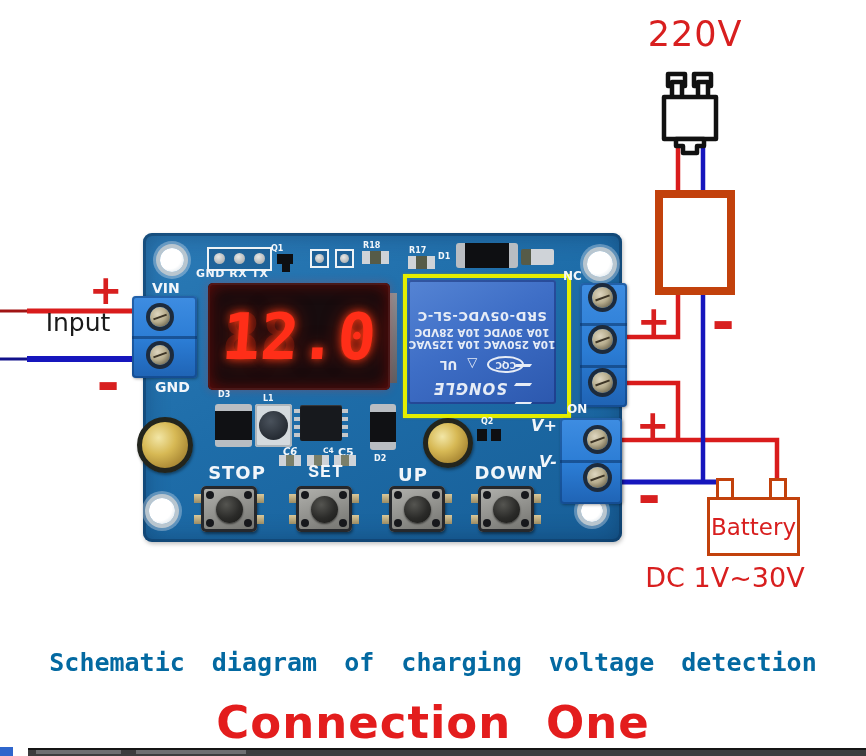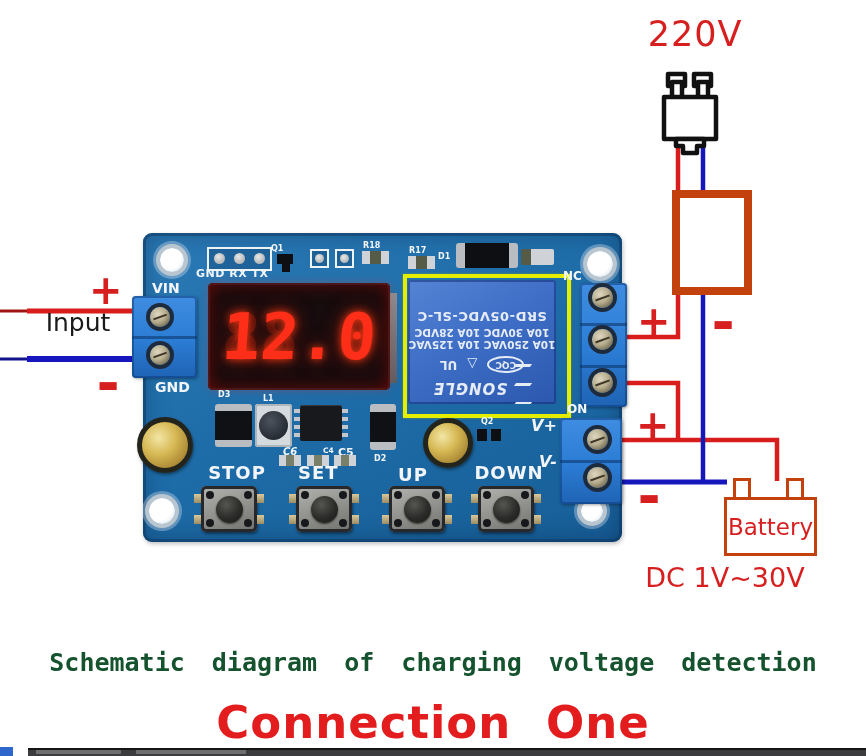--- a/index.html
+++ b/index.html
@@ -50,22 +50,22 @@
        color:#e6ecf6;text-align:center;padding-top:5px;box-sizing:border-box;}
   .relay-inner .r1{font-size:10.5px;font-weight:bold;letter-spacing:0;}
   .cqcoval{display:inline-block;border:2px solid #e6ecf6;border-radius:50%;padding:0 6px;font-size:9px;font-weight:bold;line-height:13px;}
   .stripes i{display:inline-block;width:16px;height:3px;background:#e6ecf6;transform:skewX(-35deg);margin:1px 0;}
   
   svg.wires{position:absolute;left:0;top:0;pointer-events:none;}
   
   .plus{position:absolute;width:30px;height:30px;line-height:30px;text-align:center;font-size:40px;font-weight:bold;color:#d81f1f;}
   .minus{position:absolute;width:24px;height:22px;line-height:22px;text-align:center;font-size:56px;font-weight:bold;color:#d81f1f;overflow:visible;}
   .blackline{color:#1a1a1a;font-size:25px;text-align:center;}
-  .whitebox{position:absolute;background:#ffffff;border:8px solid #c2410c;margin-left:17px;}
-  .caption-sub{position:absolute;left:0;top:648px;width:866px;text-align:center;color:#14532d;
+  .whitebox{position:absolute;background:#ffffff;border:8px solid #c2410c;}
+  .caption-sub{position:absolute;left:0;top:648px;width:866px;text-align:center;color:#0369a1;
        font-family:"DejaVu Sans Mono",monospace;font-weight:bold;font-size:25px;word-spacing:12px;}
   .caption-title{position:absolute;left:0;top:696px;width:866px;text-align:center;color:#e31d1d;
        font-family:"DejaVu Sans",sans-serif;font-weight:bold;font-size:45px;word-spacing:18px;letter-spacing:1px;}
   .bottombar{position:absolute;left:28px;top:748px;width:838px;height:8px;background:#3c3c3e;border-top:2px solid #151515;}
   .smudge{position:absolute;top:750px;height:4px;background:#97979a;opacity:.55;}
 </style>
 </head>
 <body>
 
 <div class="stage">
@@ -229,21 +229,21 @@
     <div class="abs" style="left:191px;top:222px;width:22px;height:11px;background:linear-gradient(90deg,#cfd3d8 0 7px,#7a7f6a 7px 15px,#cfd3d8 15px);"></div>
     <div class="abs" style="left:227px;top:171px;width:26px;height:46px;background:linear-gradient(180deg,#b9bdc2 0 8px,#101114 8px 38px,#b9bdc2 38px);border-radius:3px;"></div>
     <div class="silk" style="left:231px;top:221px;font-size:8px;">D2</div>
     <div class="goldcap" style="left:-6px;top:184px;width:46px;height:46px;"></div>
     <div class="goldcap" style="left:280px;top:185px;width:40px;height:40px;"></div>
     <div class="silk" style="left:338px;top:184px;font-size:8px;">Q2</div>
     <div class="abs" style="left:334px;top:196px;width:10px;height:12px;background:#0e0f12;"></div>
     <div class="abs" style="left:348px;top:196px;width:10px;height:12px;background:#0e0f12;"></div>
 
     <div class="silk" style="left:62px;top:229px;width:64px;text-align:center;font-size:18px;letter-spacing:1px;">STOP</div>
-    <div class="silk" style="left:155px;top:229px;width:56px;font-size:18px;letter-spacing:1px;">SET</div>
+    <div class="silk" style="left:155px;top:229px;width:56px;text-align:center;font-size:18px;letter-spacing:1px;font-family:Liberation Mono, monospace;">SET</div>
     <div class="silk" style="left:242px;top:231px;width:56px;text-align:center;font-size:18px;letter-spacing:1px;">UP</div>
     <div class="silk" style="left:330px;top:229px;width:72px;text-align:center;font-size:18px;letter-spacing:1px;">DOWN</div>
 
     <div class="btn" style="left:58px;top:253px;">
       <span class="dot" style="left:5px;top:5px;"></span>
         <span class="dot" style="right:5px;top:5px;"></span>
       <span class="dot" style="left:5px;bottom:5px;"></span>
         <span class="dot" style="right:5px;bottom:5px;"></span>
       <span class="pin" style="left:-7px;top:8px;"></span>
         <span class="pin" style="left:-7px;bottom:8px;"></span>

